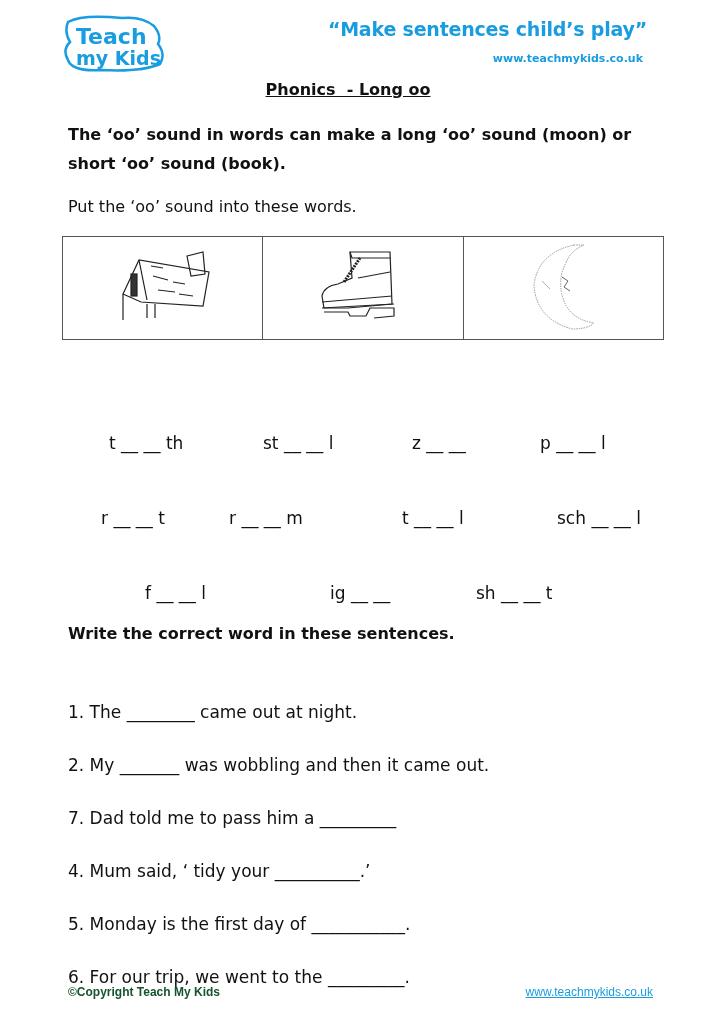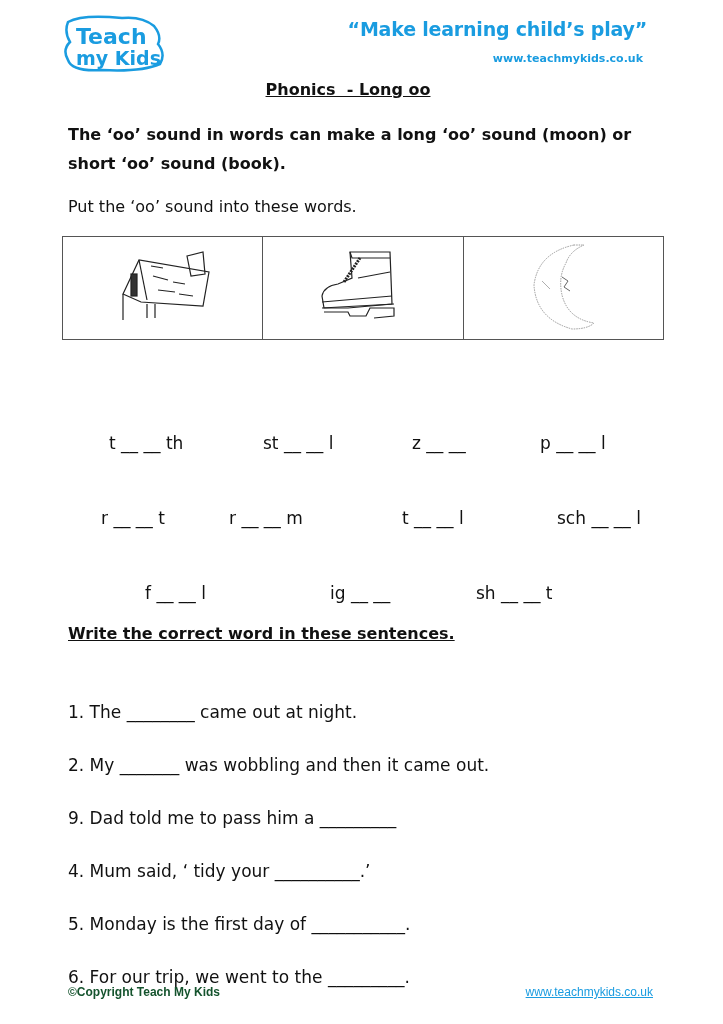--- a/index.html
+++ b/index.html
@@ -14,36 +14,36 @@
               font-size: 11px; color: #1a9ce0; white-space: nowrap; }
   .title { left: 0; width: 664px; top: 80px; text-align: center; font-weight: bold; font-size: 16px; padding-left: 16px; }
   .title span { text-decoration: underline; white-space: pre; }
   .intro { left: 68px; top: 120px; width: 600px; font-weight: bold; font-size: 16px; line-height: 29px; }
   .instr1 { left: 68px; top: 197px; font-weight: normal; font-size: 16px; text-align: right; }
   table.pics { left: 62px; top: 236px; width: 602px; border-collapse: collapse; }
   table.pics td { border: 1.5px solid #555; text-align: center; padding: 0; width: 200px; }
   table.pics tr.imgrow td { height: 102px; }
   table.pics tr.wordrow td { height: 52px; font-size: 17px; }
   .word { font-size: 17px; white-space: pre; }
-  .instr2 { left: 68px; top: 624px; font-weight: bold; font-size: 16px; text-decoration: underline; }
+  .instr2 { left: 68px; top: 624px; font-weight: bold; font-size: 16px; }
   .sentence { left: 68px; font-size: 17px; white-space: pre; margin-top: 34px; }
   .footer-left { left: 68px; top: 985px; font-size: 12px; font-weight: bold; color: #14532d; font-family: "Liberation Sans", sans-serif; }
   .footer-right { right: 70px; top: 985px; font-size: 12px; color: #1a9ce0; text-decoration: underline; font-family: "Liberation Sans", sans-serif; }
 </style>
 </head>
 <body>
 
 <div class="abs logo">
   <svg width="104" height="58" viewBox="0 0 104 58">
     <path d="M6 8 Q20 0 60 4 Q80 2 92 12 Q100 22 96 30 Q104 40 98 50 Q80 58 40 56 Q10 58 6 46 Q0 36 8 28 Q2 18 6 8 Z" fill="#ffffff" stroke="#1a9ce0" stroke-width="2.5"></path>
     <text x="14" y="30" font-family="DejaVu Sans, sans-serif" font-weight="bold" font-size="22" fill="#1a9ce0">Teach</text>
     <text x="14" y="51" font-family="DejaVu Sans, sans-serif" font-weight="bold" font-size="19" fill="#1a9ce0">my Kids</text>
   </svg>
 </div>
-<div class="abs tagline">“Make learning child’s play”</div>
+<div class="abs tagline">“Make sentences child’s play”</div>
 <div class="abs site-top">www.teachmykids.co.uk</div>
 
 <div class="abs title"><span>Phonics  - Long oo</span></div>
 
 <div class="abs intro">The ‘oo’ sound in words can make a long ‘oo’ sound (moon) or short ‘oo’ sound (book).</div>
 <div class="abs instr1">Put the ‘oo’ sound into these words.</div>
 
 <table class="abs pics">
   <tbody>
       <tr class="imgrow">
@@ -94,19 +94,19 @@
 <div class="abs word" style="left:557px; top:508px;">sch __ __ l</div>
 
 <div class="abs word" style="left:145px; top:583px;">f __ __ l</div>
 <div class="abs word" style="left:330px; top:583px;">ig __ __</div>
 <div class="abs word" style="left:476px; top:583px;">sh __ __ t</div>
 
 <div class="abs instr2">Write the correct word in these sentences.</div>
 
 <div class="abs sentence" style="top:668px;">1. The ________ came out at night.</div>
 <div class="abs sentence" style="top:721px;">2. My _______ was wobbling and then it came out.</div>
-<div class="abs sentence" style="top:774px;">9. Dad told me to pass him a _________</div>
+<div class="abs sentence" style="top:774px;">7. Dad told me to pass him a _________</div>
 <div class="abs sentence" style="top:827px;">4. Mum said, ‘ tidy your __________.’</div>
 <div class="abs sentence" style="top:880px;">5. Monday is the first day of ___________.</div>
 <div class="abs sentence" style="top:933px;">6. For our trip, we went to the _________.</div>
 
 <div class="abs footer-left">©Copyright Teach My Kids</div>
 <div class="abs footer-right">www.teachmykids.co.uk</div>
 
 </body></html>

